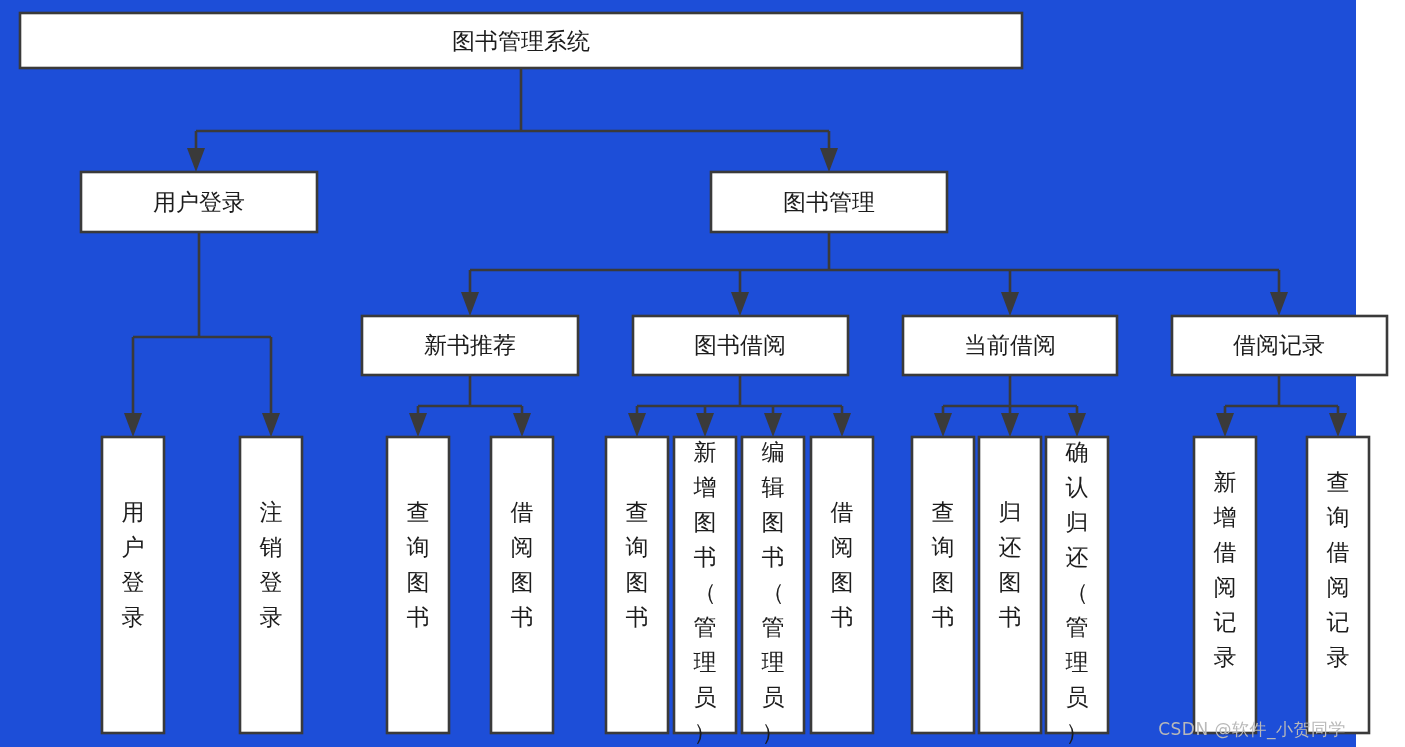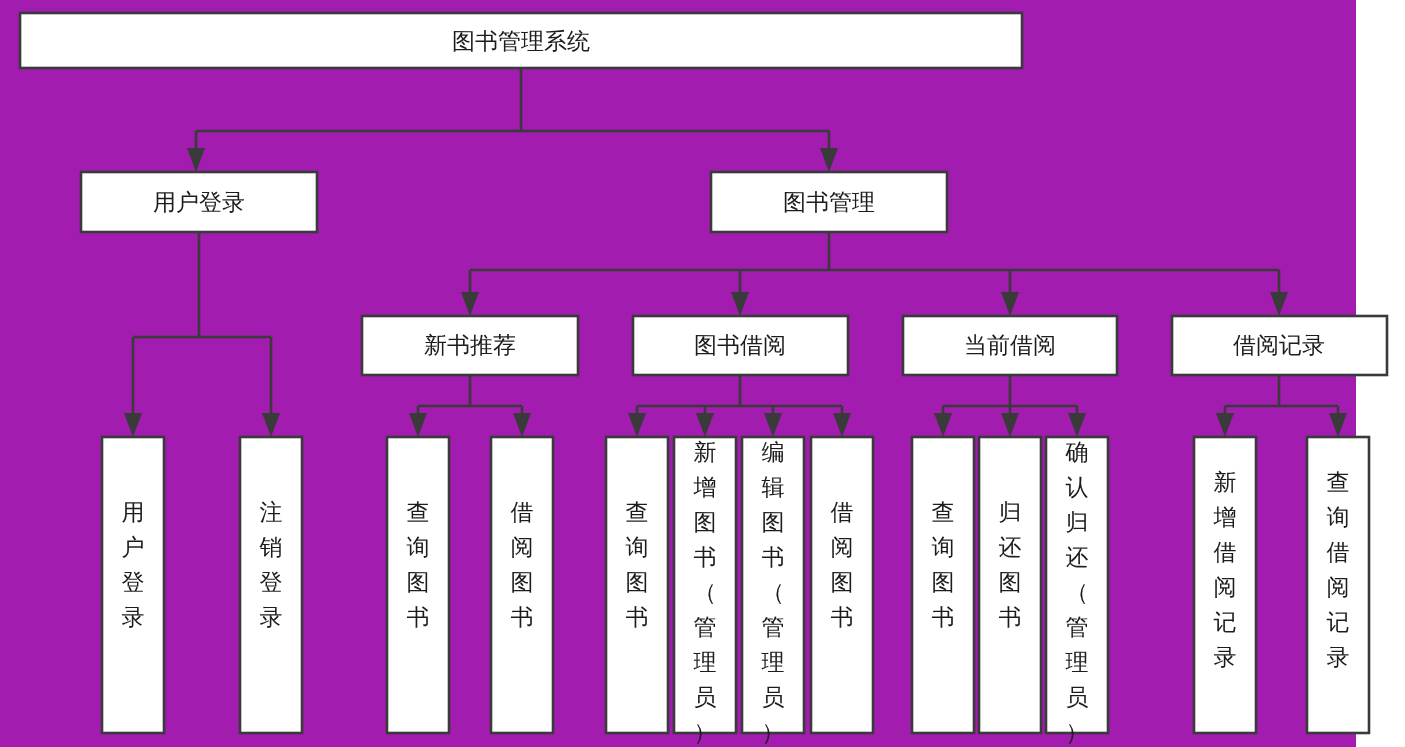--- a/index.html
+++ b/index.html
@@ -11,21 +11,21 @@
   body {
     width: 1405px;
     height: 747px;
     font-family: "DejaVu Sans", "Liberation Sans", sans-serif;
     overflow: hidden;
   }
   #diagram-root {
     position: relative;
     width: 1356px;
     height: 747px;
-    background: #a21caf;
+    background: #1d4ed8;
   }
   svg.flow {
     display: block;
     width: 1405px;
     height: 747px;
   }
   .node-box {
     fill: #ffffff;
     stroke: #3a3a3a;
     stroke-width: 2.6;
@@ -221,13 +221,14 @@
       <rect class="node-box" x="1194" y="437" width="62" height="296"></rect>
       <text class="node-label-v" x="1225" y="490"><tspan x="1225" y="490">新</tspan><tspan x="1225" y="525">增</tspan><tspan x="1225" y="560">借</tspan><tspan x="1225" y="595">阅</tspan><tspan x="1225" y="630">记</tspan><tspan x="1225" y="665">录</tspan></text>
     </g>
     <g>
       <rect class="node-box" x="1307" y="437" width="62" height="296"></rect>
       <text class="node-label-v" x="1338" y="490"><tspan x="1338" y="490">查</tspan><tspan x="1338" y="525">询</tspan><tspan x="1338" y="560">借</tspan><tspan x="1338" y="595">阅</tspan><tspan x="1338" y="630">记</tspan><tspan x="1338" y="665">录</tspan></text>
     </g>
 
   </svg>
 
+  <div class="watermark">CSDN @软件_小贺同学</div>
 </div>
 
 </body></html>

